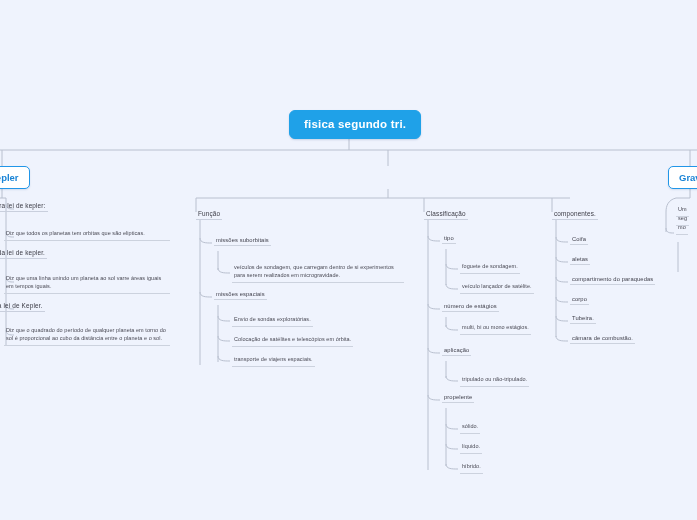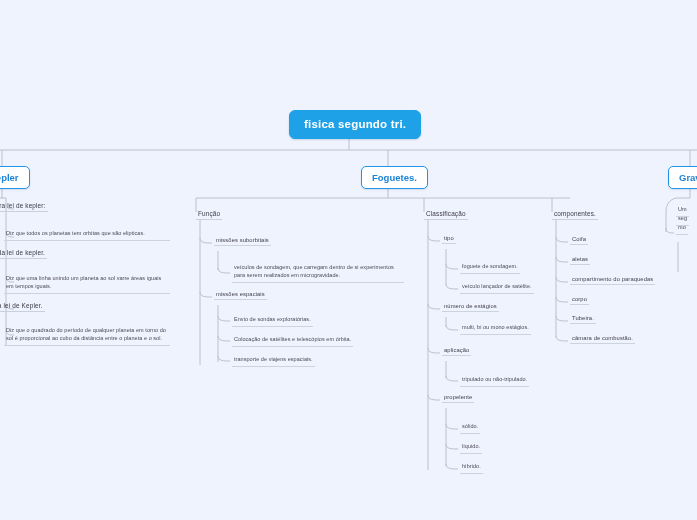--- a/index.html
+++ b/index.html
@@ -197,23 +197,20 @@
   </div>
 
   <div class="node lvl3" style="left:-8px; top:269px;">
     <span>ira lei de Kepler.</span>
   </div>
 
   <div class="node lvl5 wrapbox" style="left:4px; top:294px; width:166px;">
     <span>Diz que o quadrado do período de qualquer planeta em torno do sol é proporcional ao cubo da distância entre o planeta e o sol.</span>
   </div>
 
-  <div class="node lvl2" style="left:361px; top:134px;">
-    <span>Foguetes.</span>
-  </div>
 
   <div class="node lvl3" style="left:196px; top:177px;">
     <span>Função</span>
   </div>
 
   <div class="node lvl4" style="left:214px; top:204px;">
     <span>missões suborbitais</span>
   </div>
 
   <div class="node lvl5 wrapbox" style="left:232px; top:231px; width:172px;">

